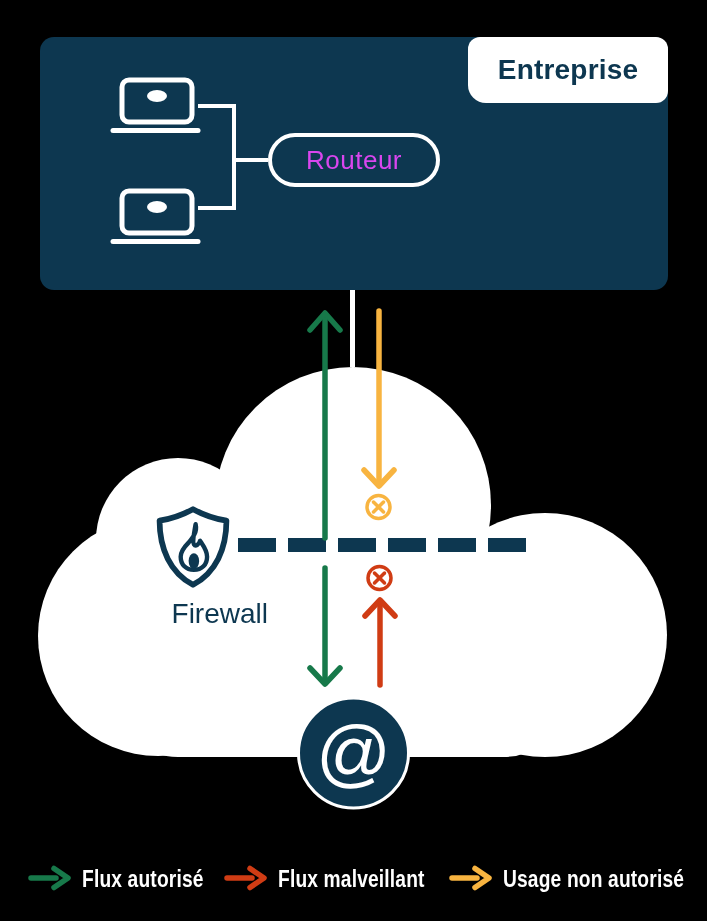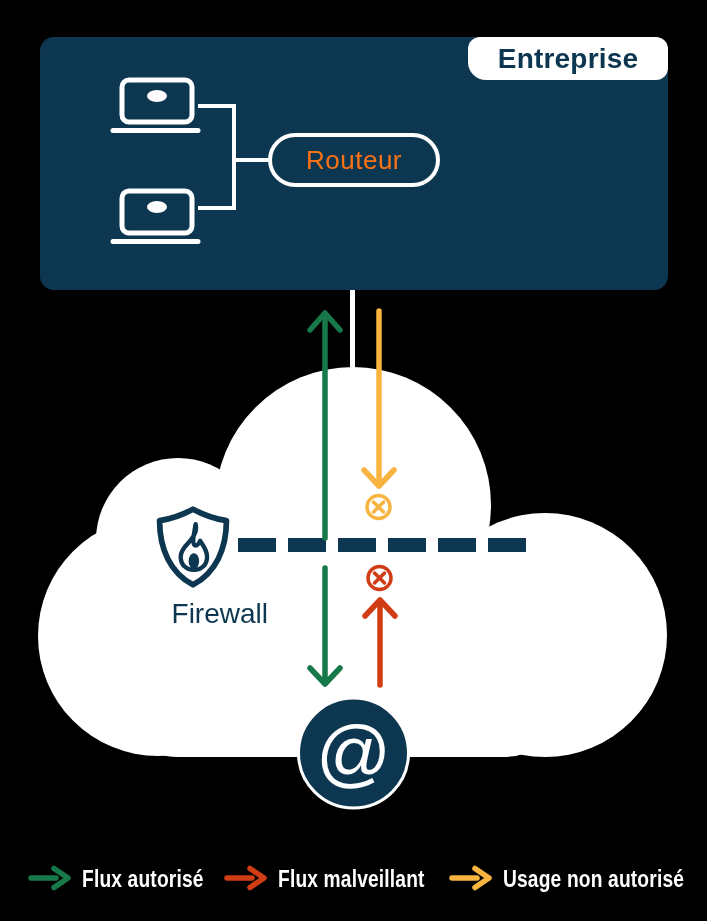--- a/index.html
+++ b/index.html
@@ -8,31 +8,31 @@
     overflow:hidden;font-family:"Liberation Sans",sans-serif;
   }
   .diagram-svg{position:absolute;left:0;top:0;}
 
   
   .enterprise-box{
     position:absolute;left:40px;top:37px;width:628px;height:253px;
     background:#0d3750;border-radius:14px;
   }
   .enterprise-label{
-    position:absolute;right:0;top:0;width:200px;height:43px;
+    position:absolute;right:0;top:0;width:200px;height:66px;
     background:#ffffff;border-radius:12px;border-bottom-left-radius:18px;
     display:flex;align-items:center;justify-content:center;
     color:#0d3750;font-size:28px;font-weight:700;letter-spacing:.2px;text-align:center;
   }
   .ent-art{position:absolute;left:0;top:0;}
   .router-pill{
     position:absolute;left:228px;top:96px;width:172px;height:54px;
     border:4px solid #ffffff;border-radius:28px;box-sizing:border-box;
     display:flex;align-items:center;justify-content:center;
-    color:#f97316;font-size:26px;font-weight:400;letter-spacing:.5px;
+    color:#d946ef;font-size:26px;font-weight:400;letter-spacing:.5px;
   }
 
   
   .firewall-label{
     position:absolute;left:118px;top:598px;width:150px;
     text-align:right;color:#0d3750;font-size:28px;font-weight:400;
   }
   .at-symbol{
     position:absolute;left:293px;top:706px;width:121px;height:94px;
     line-height:94px;text-align:center;color:#ffffff;font-size:74px;

